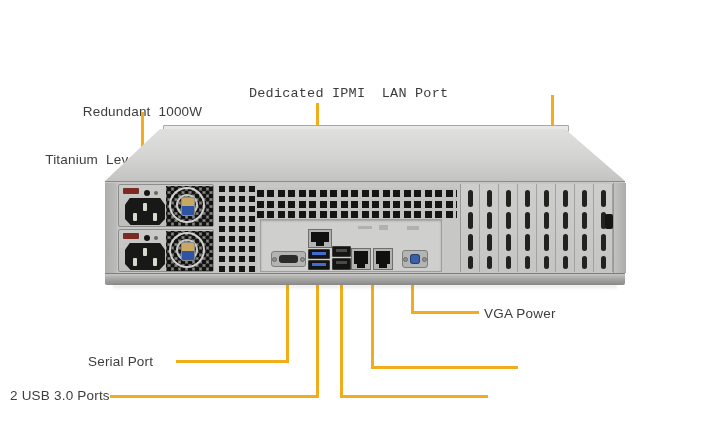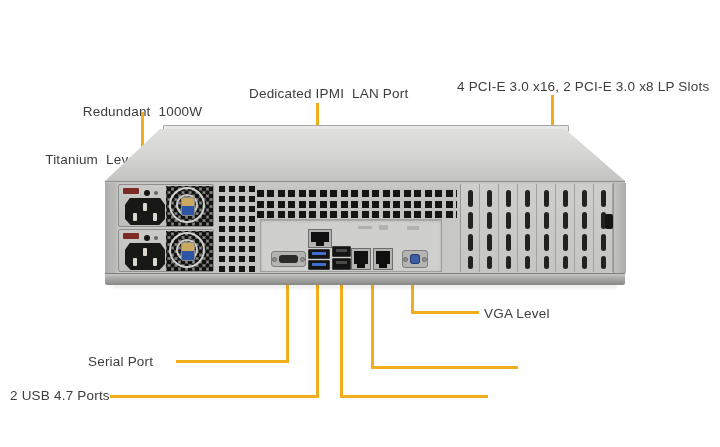--- a/index.html
+++ b/index.html
@@ -102,25 +102,24 @@
 </style>
 </head>
 <body>
 
 <div class="stage">
 
   <div class="clabel" style="left:30px;top:72px;width:225px;text-align:center;">
     <div>Redundant  1000W</div>
     <div>Titanium  Level Power Supplies</div>
   </div>
-  <div class="clabel" style="left:249px;top:86px;">Dedicated IPMI  LAN Port</div>
-  <div class="clabel" style="left:457px;top:79px;">4 PCI-E 3.0 x16, 2 PCI-E 3.0 x8 LP Slots</div>
-  <div class="clabel" style="left:484px;top:306px;">VGA Level</div>
+  <div class="clabel" style="left:249px;top:86px;font-family:Liberation Mono, monospace;">Dedicated IPMI  LAN Port</div>
+  <div class="clabel" style="left:484px;top:306px;">VGA Power</div>
   <div class="clabel" style="left:88px;top:354px;">Serial Port</div>
-  <div class="clabel" style="left:10px;top:388px;">2 USB 4.7 Ports</div>
+  <div class="clabel" style="left:10px;top:388px;">2 USB 3.0 Ports</div>
 
   <div class="cline" style="left:141px;top:112px;width:3px;height:98px;"></div>
   <div class="cline" style="left:316px;top:103px;width:3px;height:134px;"></div>
   <div class="cline" style="left:551px;top:95px;width:3px;height:138px;"></div>
 
   <div class="cline" style="left:411px;top:267px;width:3px;height:47px;"></div>
   <div class="cline" style="left:411px;top:311px;width:68px;height:3px;"></div>
 
   <div class="cline" style="left:286px;top:262px;width:3px;height:101px;"></div>
   <div class="cline" style="left:176px;top:360px;width:113px;height:3px;"></div>

